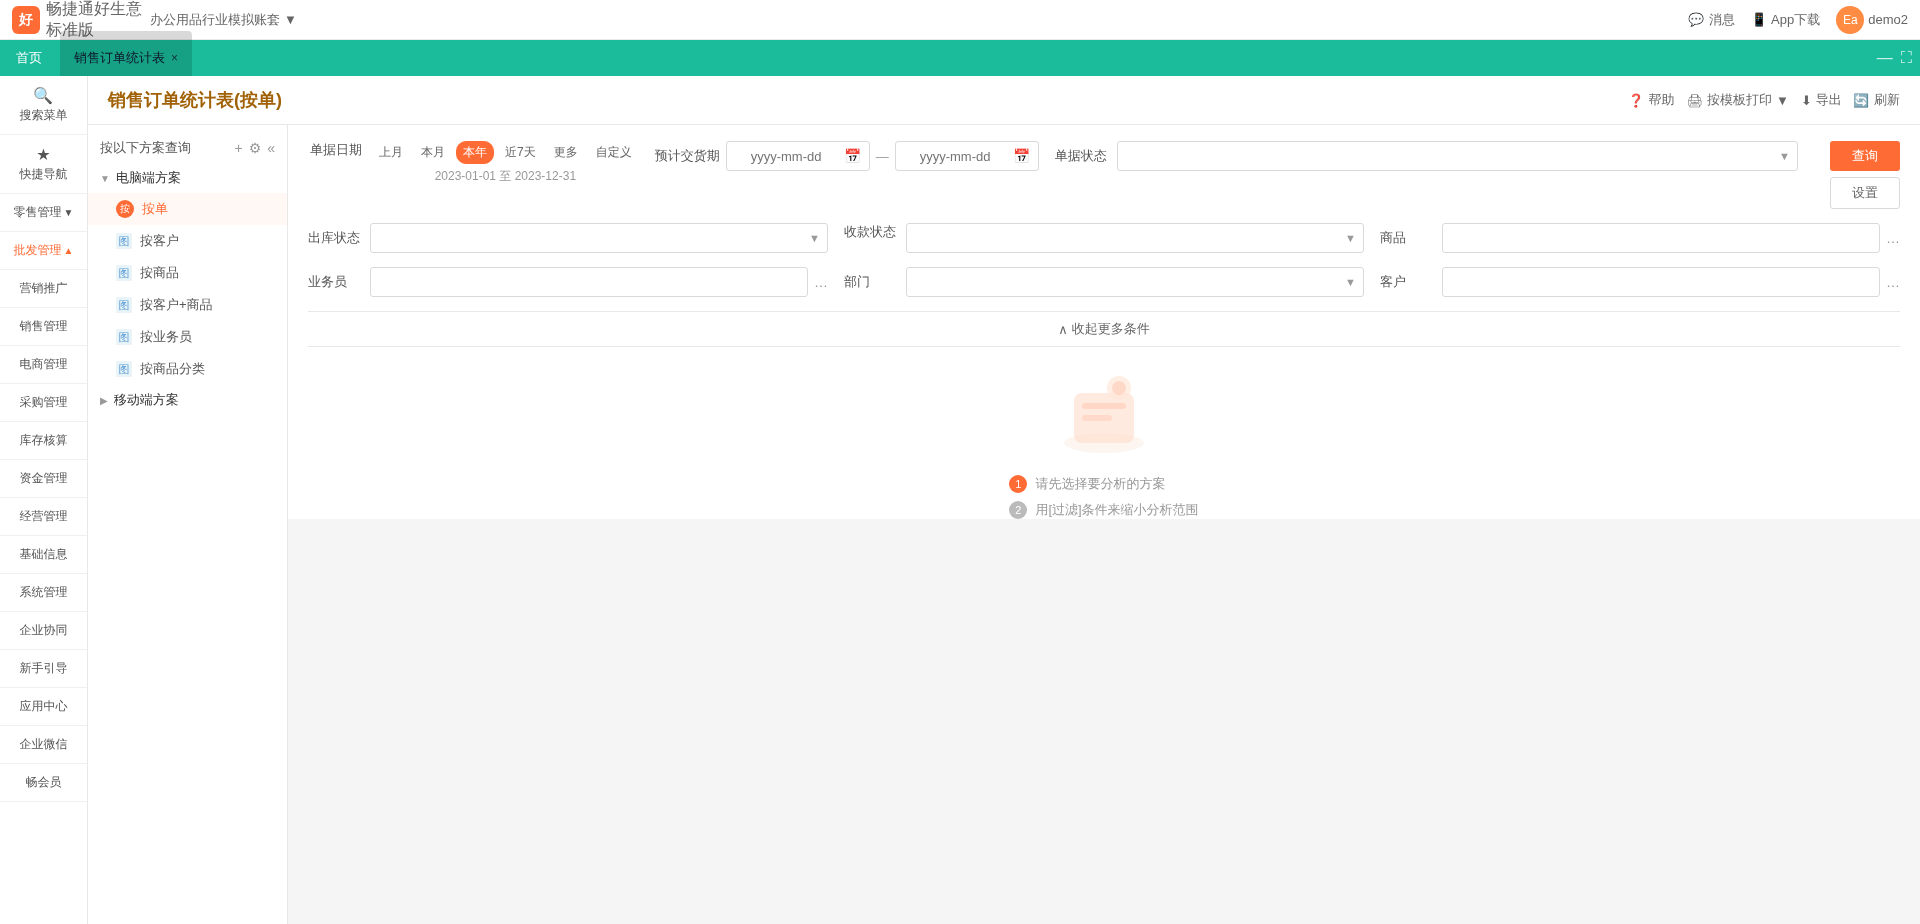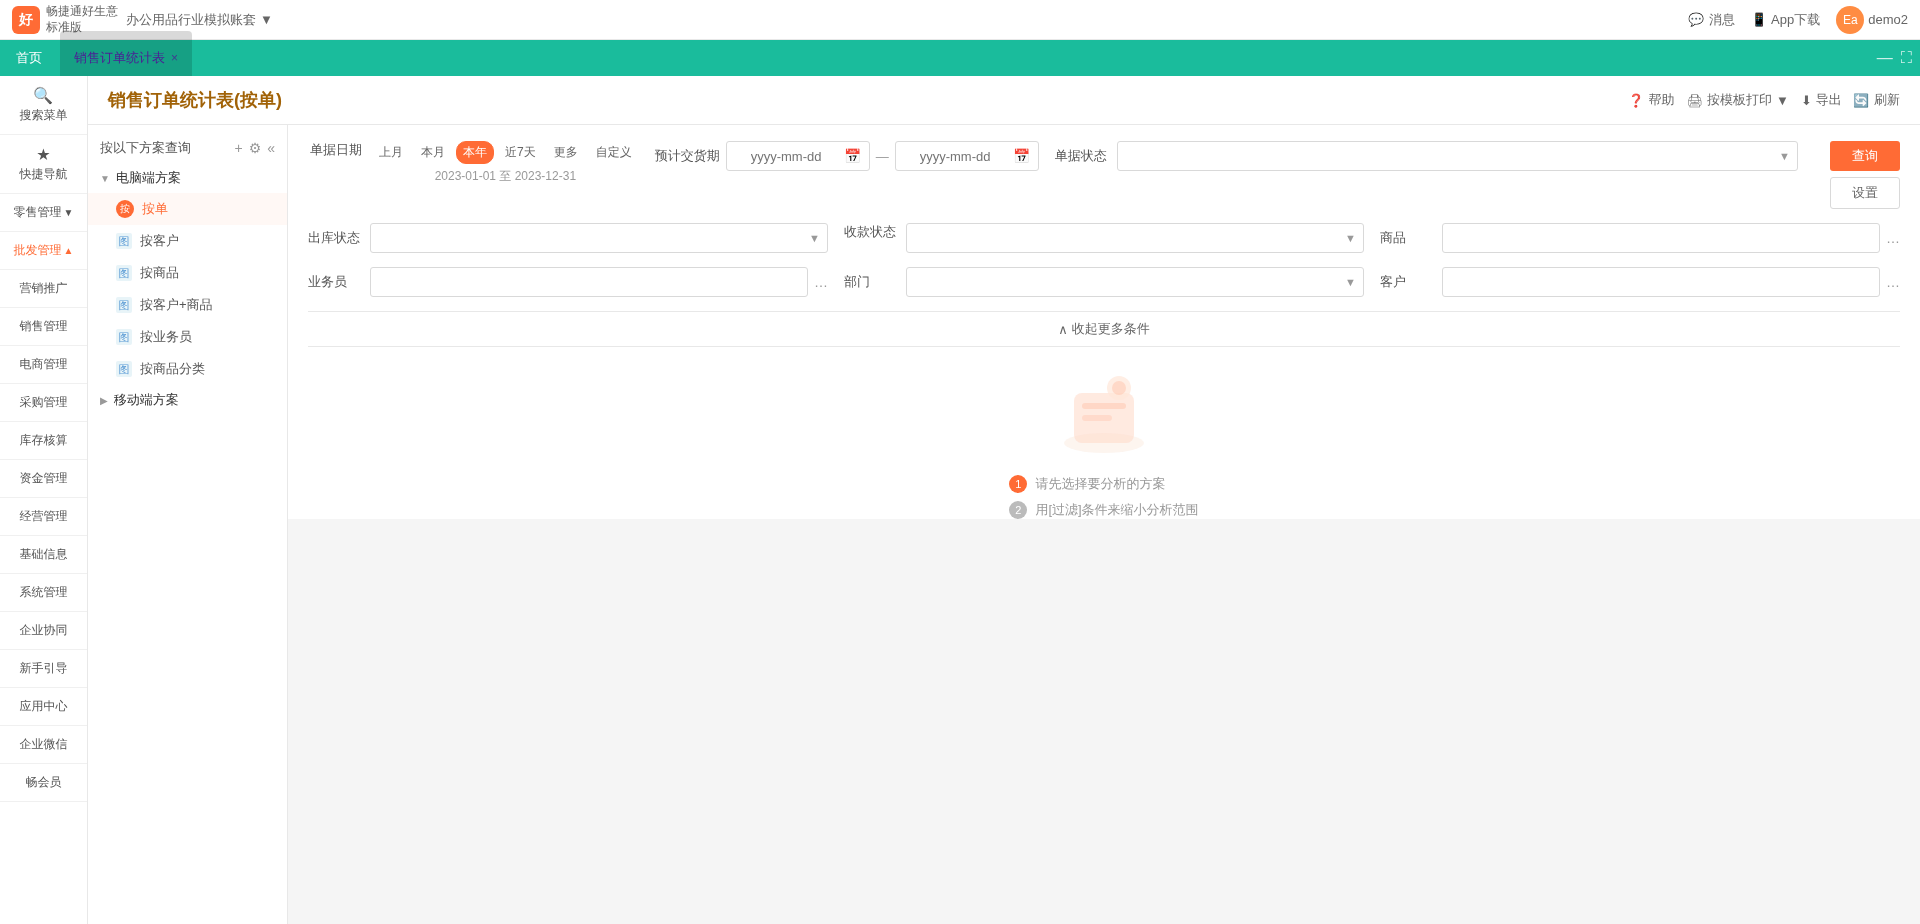--- a/index.html
+++ b/index.html
@@ -11,21 +11,21 @@
       background: #fff;
       border-bottom: 1px solid #e8e8e8;
       display: flex;
       align-items: center;
       padding: 0 12px;
       justify-content: space-between;
     }
     .top-bar-left { display: flex; align-items: center; gap: 8px; }
     .logo-area { display: flex; align-items: center; gap: 6px; }
     .logo-icon { width: 28px; height: 28px; background: #ff6b35; border-radius: 6px; display: flex; align-items: center; justify-content: center; color: #fff; font-size: 14px; font-weight: bold; }
-    .logo-text { font-size: 12px; color: #666; line-height: 1.3; }
+    .logo-text { font-size: 16px; color: #666; line-height: 1.3; }
     .breadcrumb-area { display: flex; align-items: center; gap: 4px; color: #666; font-size: 13px; }
     .top-bar-right { display: flex; align-items: center; gap: 16px; }
     .top-nav-item { display: flex; align-items: center; gap: 4px; color: #666; cursor: pointer; font-size: 13px; }
     .avatar { width: 28px; height: 28px; background: #ff8c42; border-radius: 50%; display: flex; align-items: center; justify-content: center; color: #fff; font-size: 12px; }
 
     
     .tab-bar {
       height: 36px;
       background: #1abc9c;
       display: flex;
@@ -40,21 +40,21 @@
       color: #fff;
       cursor: pointer;
       font-size: 13px;
       background: transparent;
     }
     .tab-item {
       height: 54px;
       padding: 0 14px;
       display: flex;
       align-items: center;
-      color: #4c1d95;
+      color: #0f172a;
       cursor: pointer;
       font-size: 13px;
       background: rgba(0,0,0,0.15);
       border-radius: 4px 4px 0 0;
       gap: 6px;
       margin-left: 2px;
     }
     .tab-close { font-size: 12px; opacity: 0.8; cursor: pointer; }
     .tab-bar-actions { margin-left: auto; display: flex; align-items: center; gap: 8px; padding-right: 8px; }
     .tab-bar-btn { color: #fff; cursor: pointer; font-size: 16px; opacity: 0.8; }

